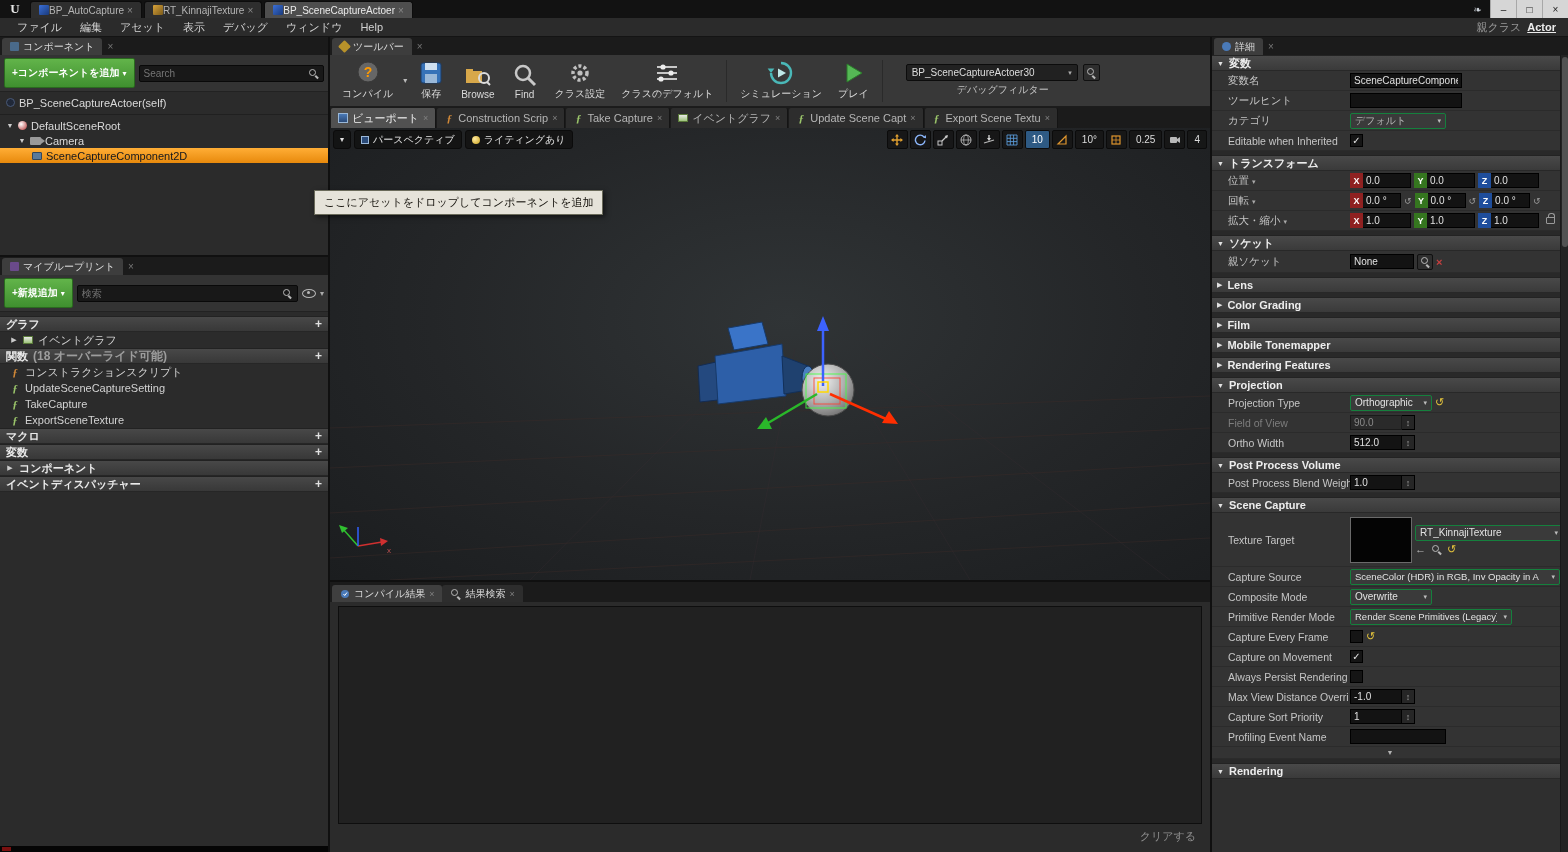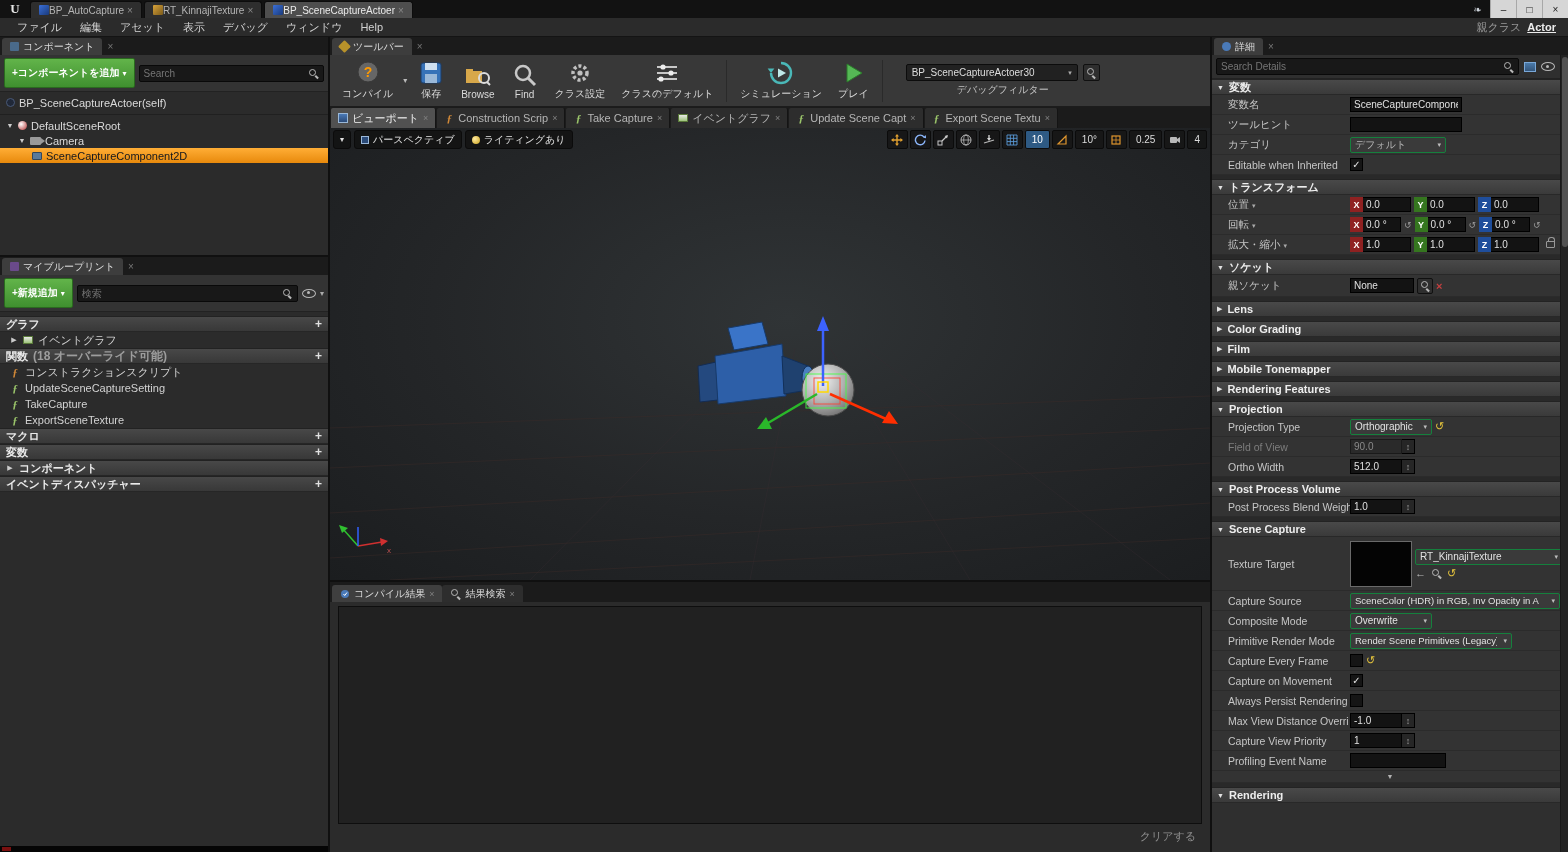--- a/index.html
+++ b/index.html
@@ -577,20 +577,21 @@
             <div class="vico">
               <svg width="12" height="12" viewBox="0 0 12 12">
                   <rect x="1" y="3" width="7" height="6" rx="1" fill="#b8b8b8"></rect>
                   <path d="M8 5l3-2v6l-3-2z" fill="#b8b8b8"></path>
                 </svg>
             </div>
             <div class="vval">4</div>
           </div>
         </div>
 
+        <div class="tooltip">ここにアセットをドロップしてコンポーネントを追加</div>
       </div>
 
       <div class="outpanel">
         <div class="ptabs" style="height:20px">
           <div class="ptab" style="background:#3f3f3f">
             <svg width="10" height="10" viewBox="0 0 10 10">
               <circle cx="5" cy="5" r="4" fill="#4a7ab8"></circle>
                 <path d="M3.5 5l1.2 1.5L7 3.5" stroke="#fff" fill="none"></path>
             </svg>
             <span>コンパイル結果</span>
@@ -609,29 +610,20 @@
 
     <div class="rightcol">
       <div class="ptabs">
         <div class="ptab">
           <span class="pic" style="background:#4a7ab8;border-radius:50%"></span>
           <span>詳細</span>
         </div>
         <span class="px">×</span>
       </div>
 
-      <div class="dsearch">
-        <div class="search">
-          <input placeholder="Search Details" style="">
-          <span class="mag"></span>
-        </div>
-        <span class="tblico"></span>
-        <span class="eye"></span>
-        <span style="font-size:7px;color:#aaa">▾</span>
-      </div>
 
       <div class="dsec">
         <span class="arr">▼</span>
         <span class="st">変数</span>
       </div>
       <div class="drow">
         <span class="dname">変数名</span>
         <span class="dval">
             <input class="tin" style="width: 112px;" value="SceneCaptureCompone">
           </span>
@@ -886,21 +878,21 @@
       <div class="drow">
         <span class="dname">Max View Distance Overri</span>
         <span class="dval">
           <span class="ax">
               <span class="tin" style="width:52px;display:flex;align-items:center">-1.0</span>
               <span class="spin">↕</span>
             </span>
         </span>
       </div>
       <div class="drow">
-        <span class="dname">Capture View Priority</span>
+        <span class="dname">Capture Sort Priority</span>
         <span class="dval">
           <span class="ax">
               <span class="tin" style="width:52px;display:flex;align-items:center">1</span>
               <span class="spin">↕</span>
             </span>
         </span>
       </div>
       <div class="drow">
         <span class="dname">Profiling Event Name</span>
         <span class="dval">

